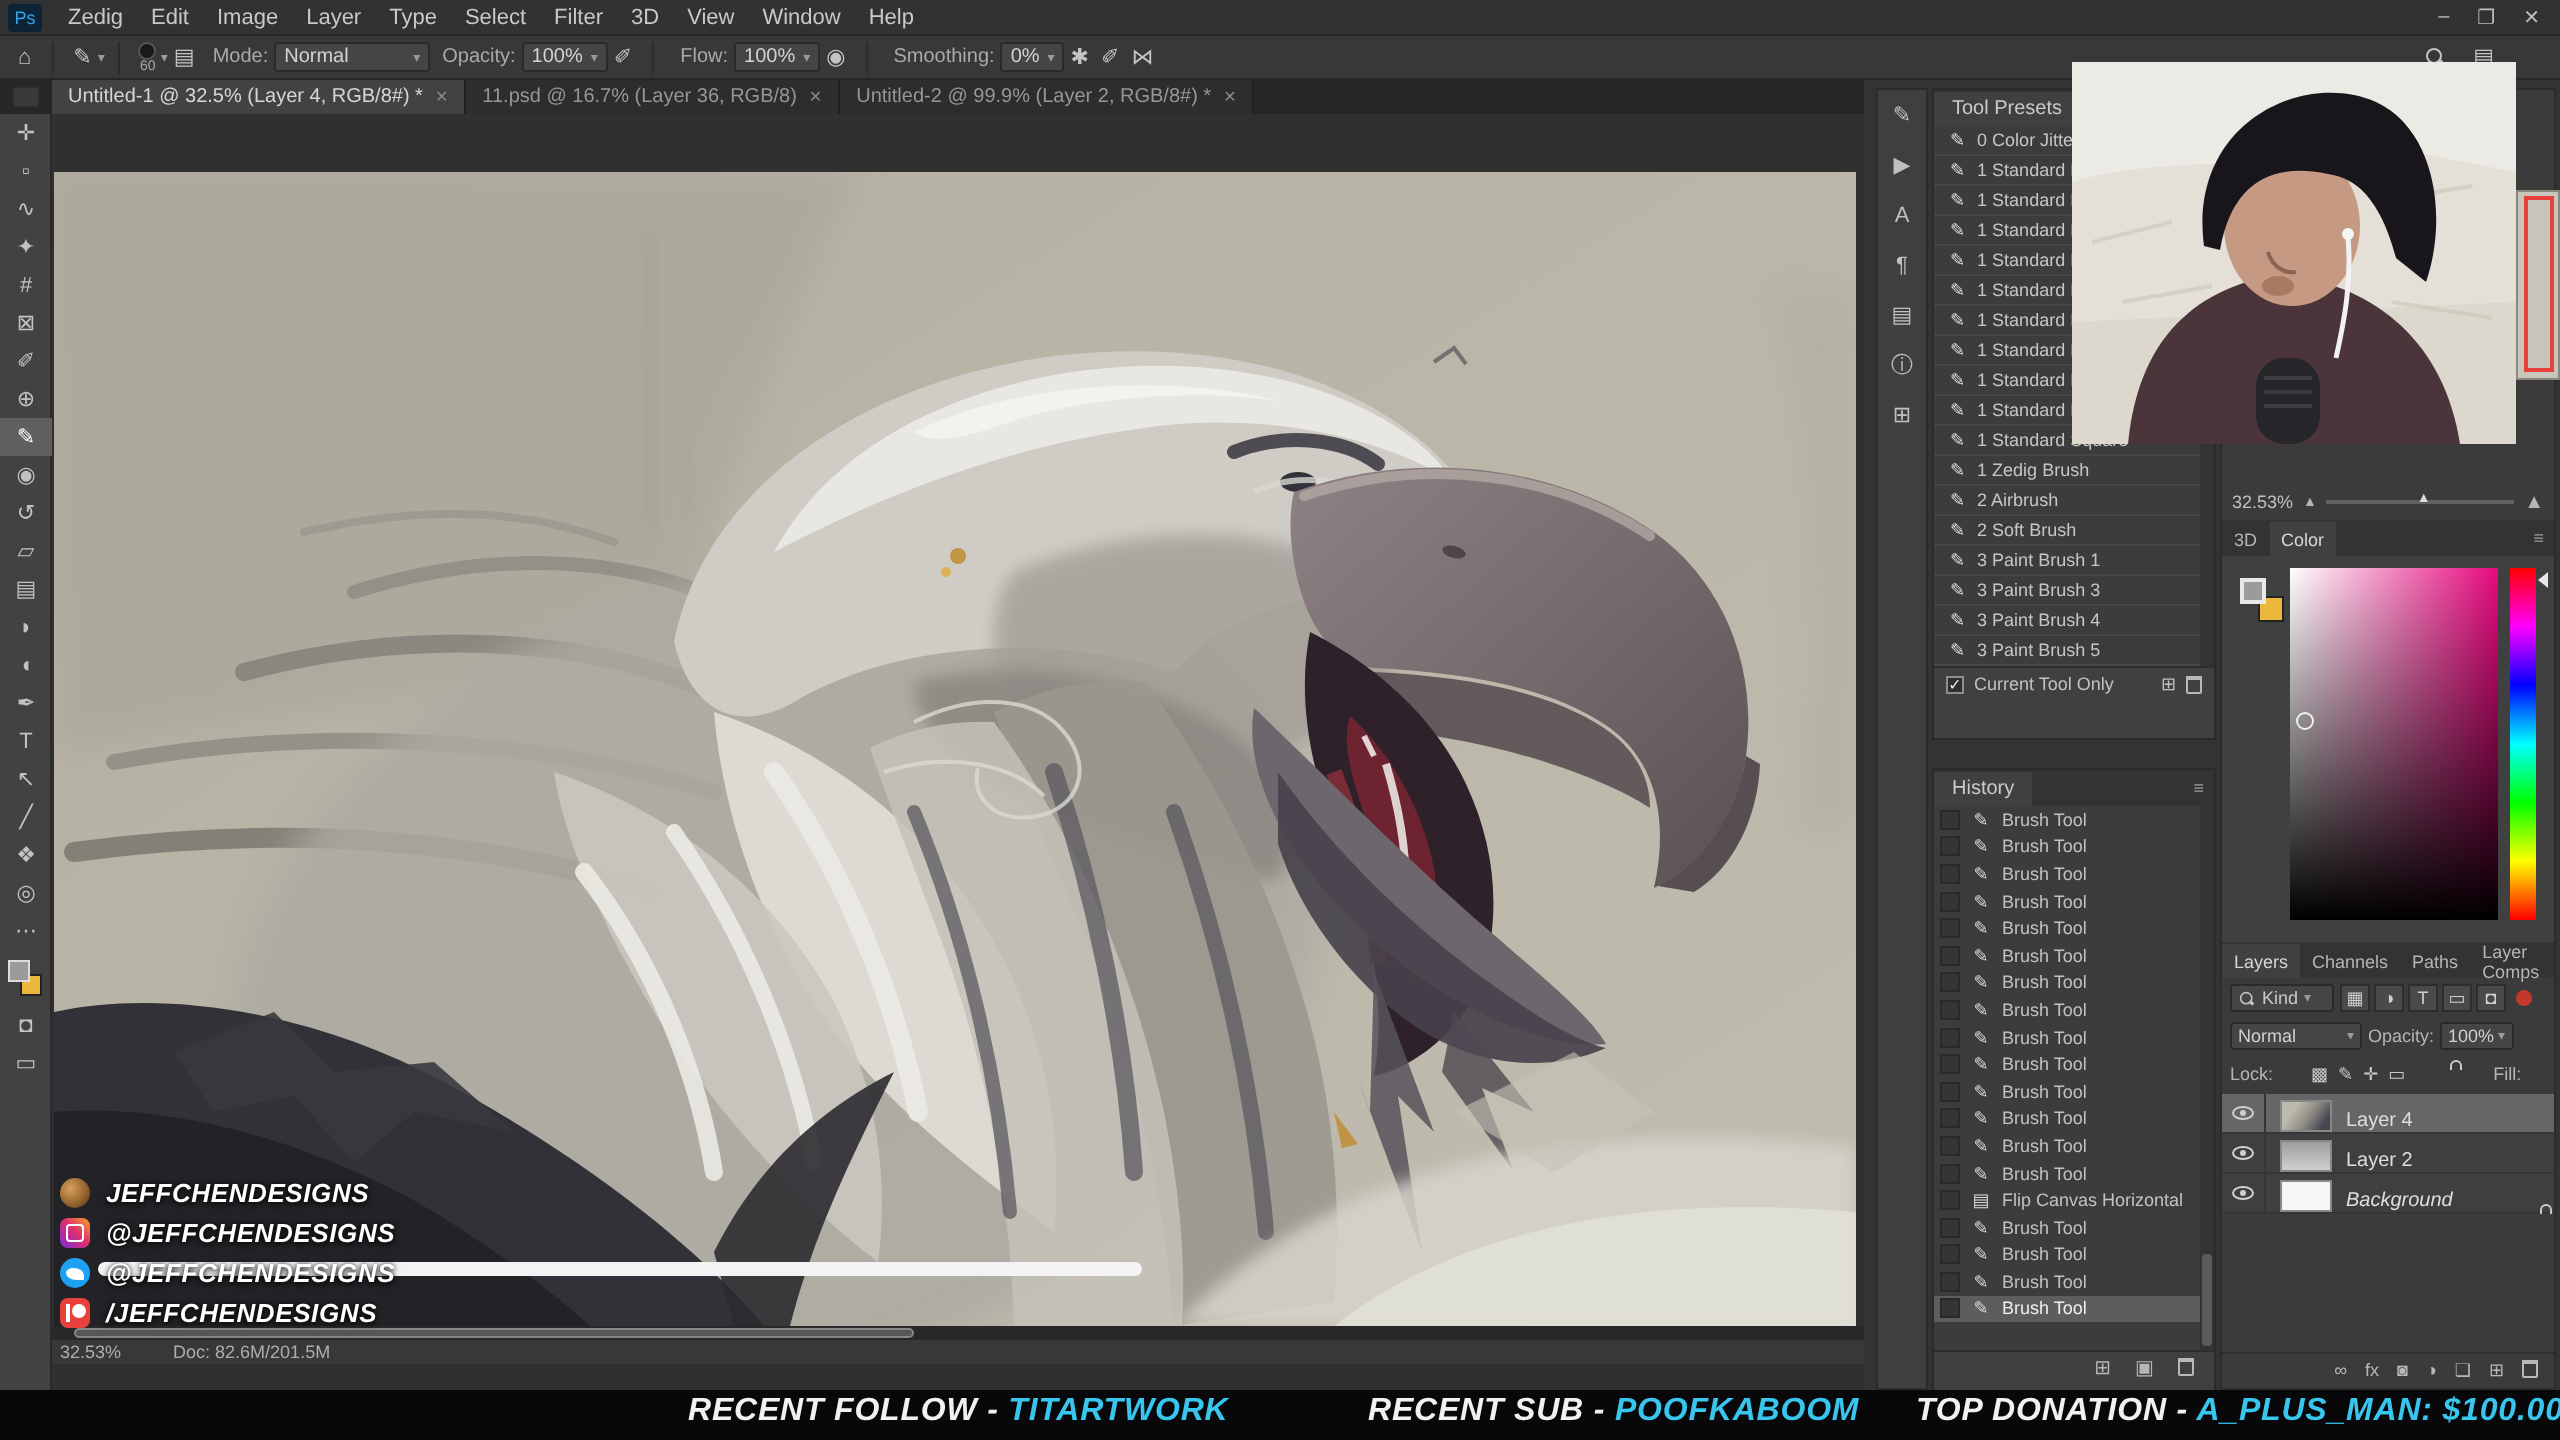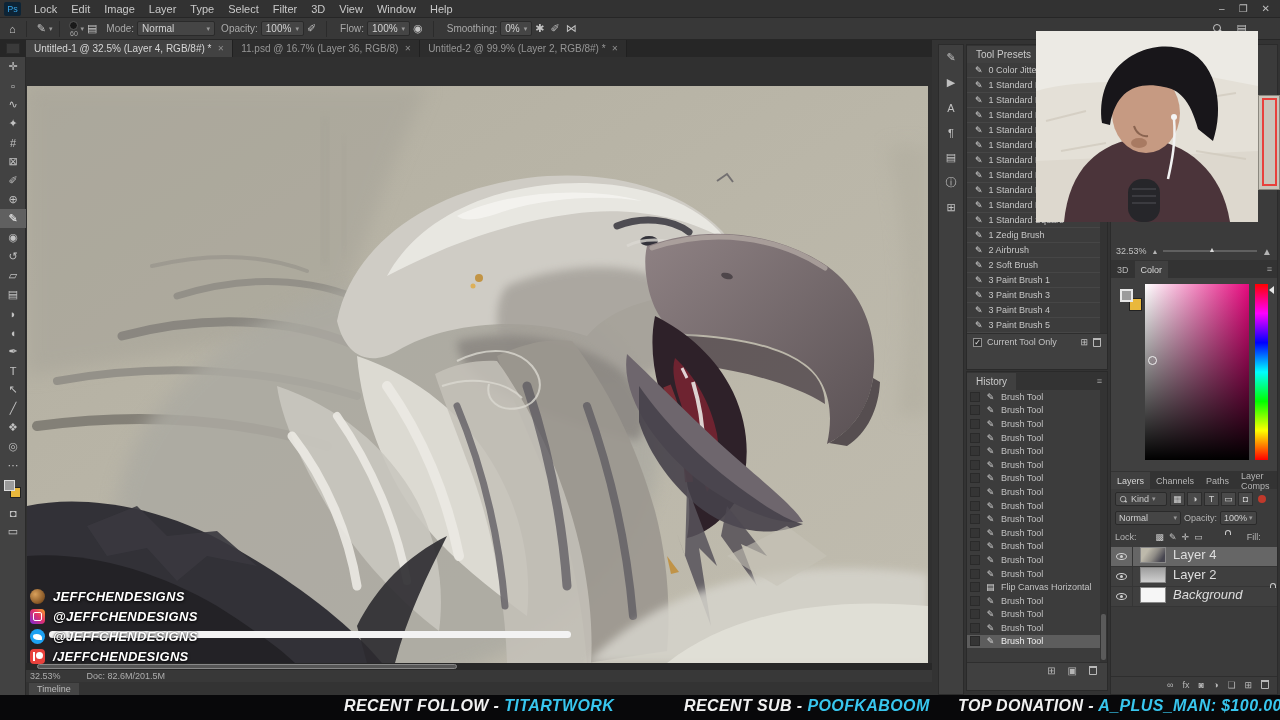--- a/index.html
+++ b/index.html
@@ -70,21 +70,21 @@
   .prow{height:15px;display:flex;align-items:center;gap:6px;padding-left:8px;font-size:9px;color:#c6c6c6;
     border-bottom:1px solid #464646}
   .prow .pic{font-size:9px;color:#ddd}
   .vscroll{position:absolute;right:0;top:0;width:7px;height:100%;background:#333}
   .vscroll .vthumb{position:absolute;left:1px;top:2px;width:5px;height:46px;background:#5a5a5a;border-radius:2px}
   #presets-footer{height:17px;display:flex;align-items:center;gap:5px;padding:0 6px;font-size:9px;color:#c2c2c2;
     background:#404040;border-top:1px solid #2e2e2e}
   .i-check{width:9px;height:9px;background:#2e2e2e;border:1px solid #8f8f8f;font-size:8px;line-height:8px;
     text-align:center;color:#e8e8e8}
   #presets-footer .spacer{flex:1}
-  #history-panel{left:34px;top:331px;width:142px;height:320px}
+  #history-panel{left:34px;top:344px;width:142px;height:320px}
   #history-list{height:272px;overflow:hidden;background:#3c3c3c;position:relative}
   .hrow{height:13.6px;display:flex;align-items:center;gap:5px;padding-left:3px;font-size:9px;color:#c2c2c2}
   .hrow .well{width:10px;height:10px;background:#353535;border:1px solid #2a2a2a}
   .hrow .hic{font-size:9px;color:#d8d8d8;width:11px;text-align:center}
   .hrow.selected{background:#5d5d5d;color:#efefef}
   #history-footer{height:16px;display:flex;align-items:center;justify-content:flex-end;gap:12px;
     padding-right:10px;background:#404040;border-top:1px solid #2e2e2e;font-size:10px;color:#b5b5b5}
 
   
   #rightcol{position:absolute;left:178px;top:4px;width:168px;height:651px;background:#3b3b3b;border:1px solid #2b2b2b}
@@ -120,21 +120,21 @@
   #blend-row{position:absolute;left:0;top:464px;width:166px;height:18px;display:flex;align-items:center;
     gap:3px;padding:0 4px;font-size:9px;color:#b5b5b5}
   #blend-box{width:66px;height:14px;background:#454545;border:1px solid #2a2a2a;border-radius:2px;
     display:flex;align-items:center;justify-content:space-between;padding:0 3px;color:#d0d0d0}
   .val-box{height:14px;background:#454545;border:1px solid #2a2a2a;border-radius:2px;display:flex;
     align-items:center;gap:2px;padding:0 3px;color:#d0d0d0}
   #lock-row{position:absolute;left:0;top:483px;width:166px;height:18px;display:flex;align-items:center;
     gap:19px;padding:0 4px;font-size:9px;color:#b5b5b5}
   .l-ic{font-size:9px;color:#c8c8c8}
   #layer-list{position:absolute;left:0;top:502px;width:166px}
-  .layer-row{height:20px;display:flex;align-items:flex-start;background:#3f3f3f;border-bottom:1px solid #353535;font-size:13px}
+  .layer-row{height:20px;display:flex;align-items:flex-end;background:#3f3f3f;border-bottom:1px solid #353535;font-size:10px}
   .layer-row.selected{background:#666}
   .eye-cell{width:22px;display:flex;justify-content:center;border-right:1px solid #353535;align-self:stretch;align-items:center}
   .i-eye{width:11px;height:7px;border:1px solid #d0d0d0;border-radius:50%;position:relative}
   .i-eye::after{content:"";position:absolute;left:3px;top:1px;width:3px;height:3px;border-radius:50%;background:#d0d0d0}
   .thumb{width:26px;height:16px;margin:0 7px;border:1px solid #888}
   .thumb.art{background:linear-gradient(125deg,#bdb9ab 25%,#8f8c86 55%,#474650 85%)}
   .thumb.gray{background:linear-gradient(180deg,#9e9e9e,#cfcfcf)}
   .thumb.white{background:#f6f6f6}
   .layer-name{color:#dedede}
   .layer-name.italic{font-style:italic}
@@ -179,21 +179,21 @@
   .mini-zoom{width:9px;height:9px;position:relative}
   .mini-zoom::before{content:"";position:absolute;left:0;top:0;width:6px;height:6px;border:1.5px solid #c4c4c4;border-radius:50%}
   .mini-zoom::after{content:"";position:absolute;left:6px;top:6px;width:3px;height:1.5px;background:#c4c4c4;transform:rotate(45deg)}
 </style>
 </head>
 <body>
 
 <div id="menubar" class="abs">
   <div id="ps-logo">Ps</div>
   <div id="menu-items" style="display:flex">
-      <span class="menu-item">Lock</span>
+      <span class="menu-item">Zedig</span>
       <span class="menu-item">Edit</span>
       <span class="menu-item">Image</span>
       <span class="menu-item">Layer</span>
       <span class="menu-item">Type</span>
       <span class="menu-item">Select</span>
       <span class="menu-item">Filter</span>
       <span class="menu-item">3D</span>
       <span class="menu-item">View</span>
       <span class="menu-item">Window</span>
       <span class="menu-item">Help</span>
@@ -385,23 +385,20 @@
     <path d="M640,470 L652,486 L644,488 Z" fill="#c08a2e" opacity=".8"></path>
     <path d="M690,95 L700,88 L706,96" stroke="#55525a" stroke-width="2" fill="none" opacity=".7"></path>
   </svg>
   <div id="hscroll">
       <div class="thumb"></div>
     </div>
   <div id="statusbar">
     <span>32.53%</span>
     <span>Doc: 82.6M/201.5M</span>
   </div>
-  <div id="timeline-row">
-    <span id="timeline-tab">Timeline</span>
-  </div>
 </div>
 <div id="stream-progress" class="abs"></div>
 
 <div id="dock" class="abs">
   <div id="dock-strip">
       <div class="strip-ic">✎</div>
       <div class="strip-ic">▶</div>
       <div class="strip-ic">A</div>
       <div class="strip-ic">¶</div>
       <div class="strip-ic">▤</div>

